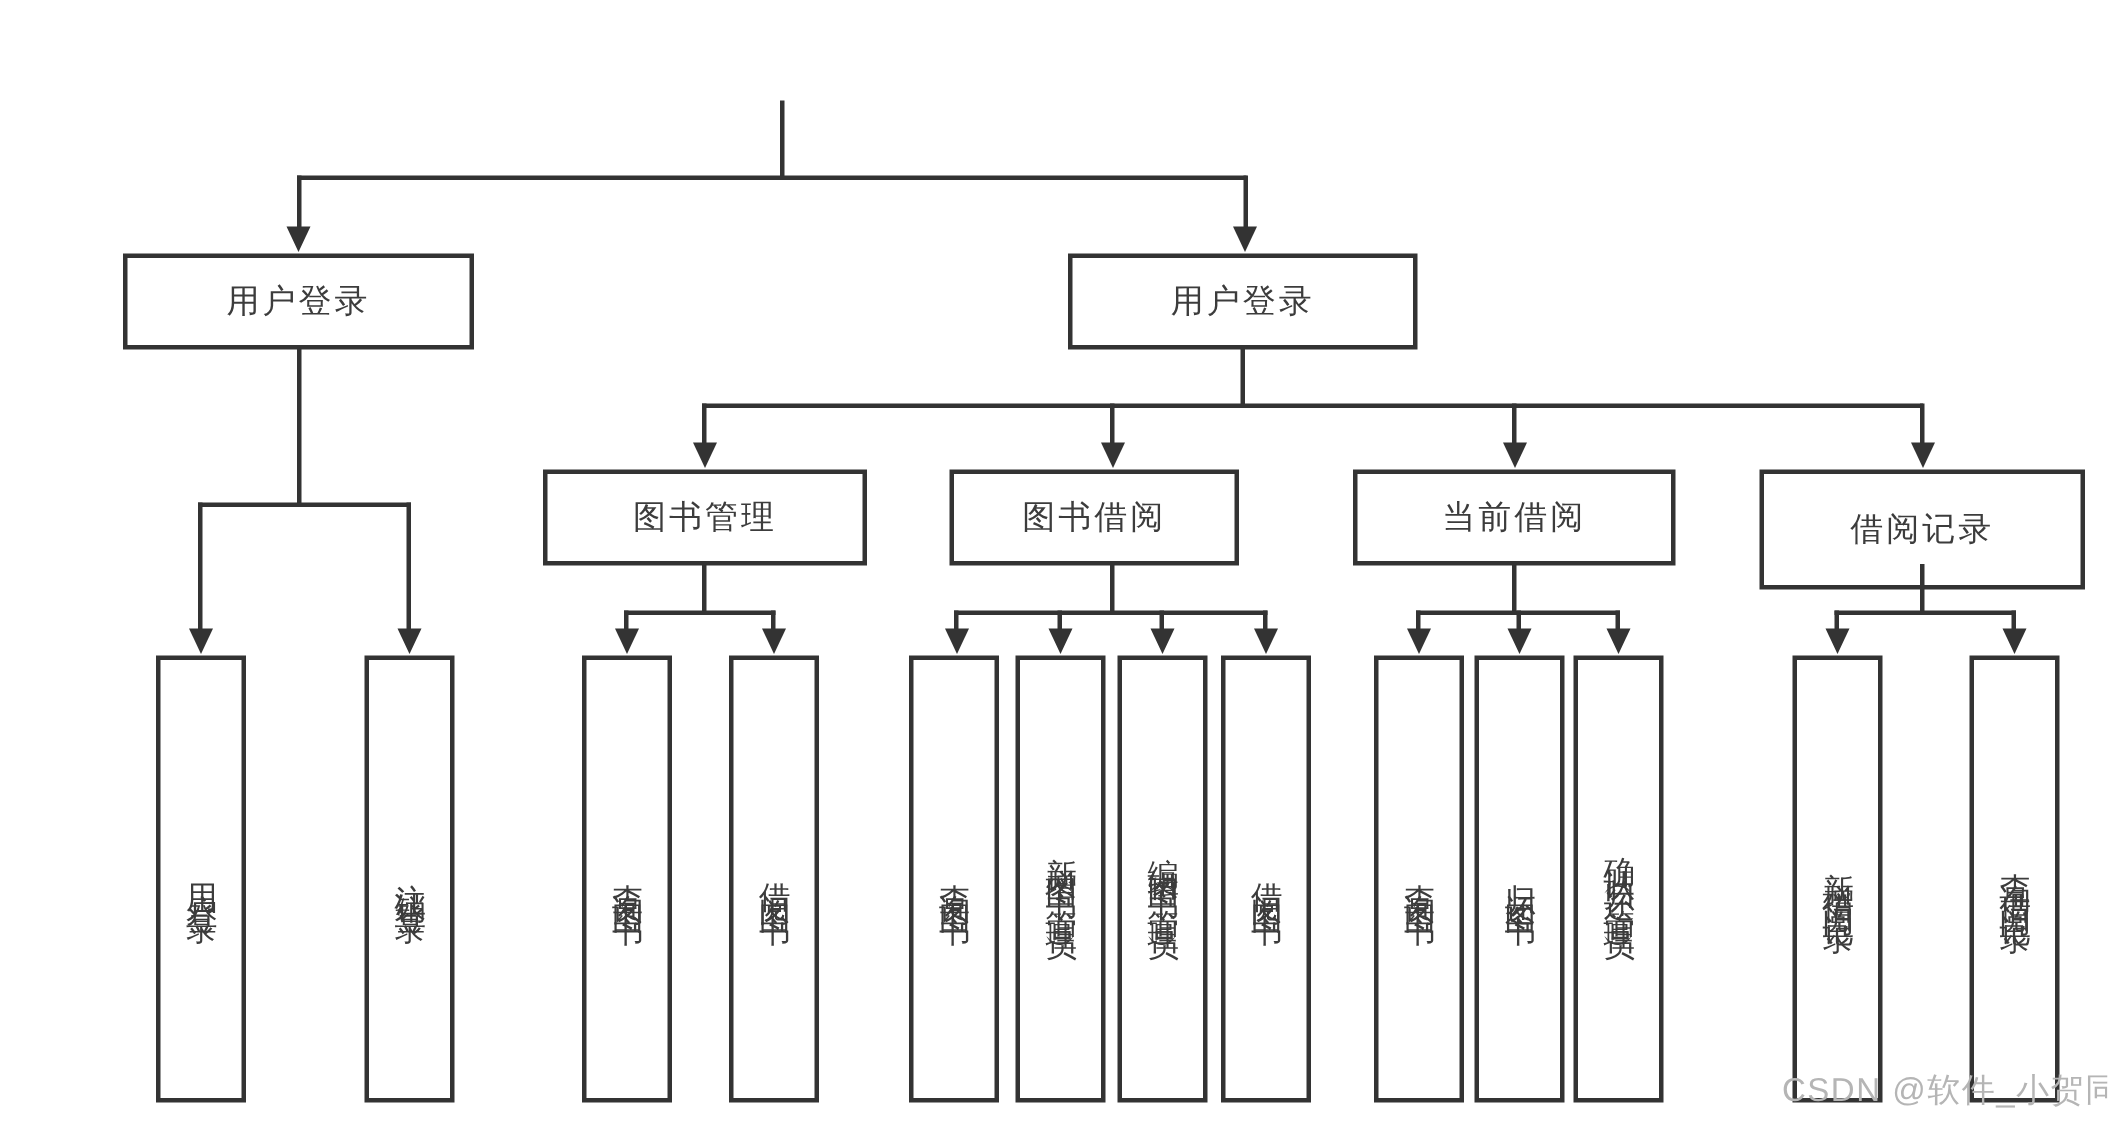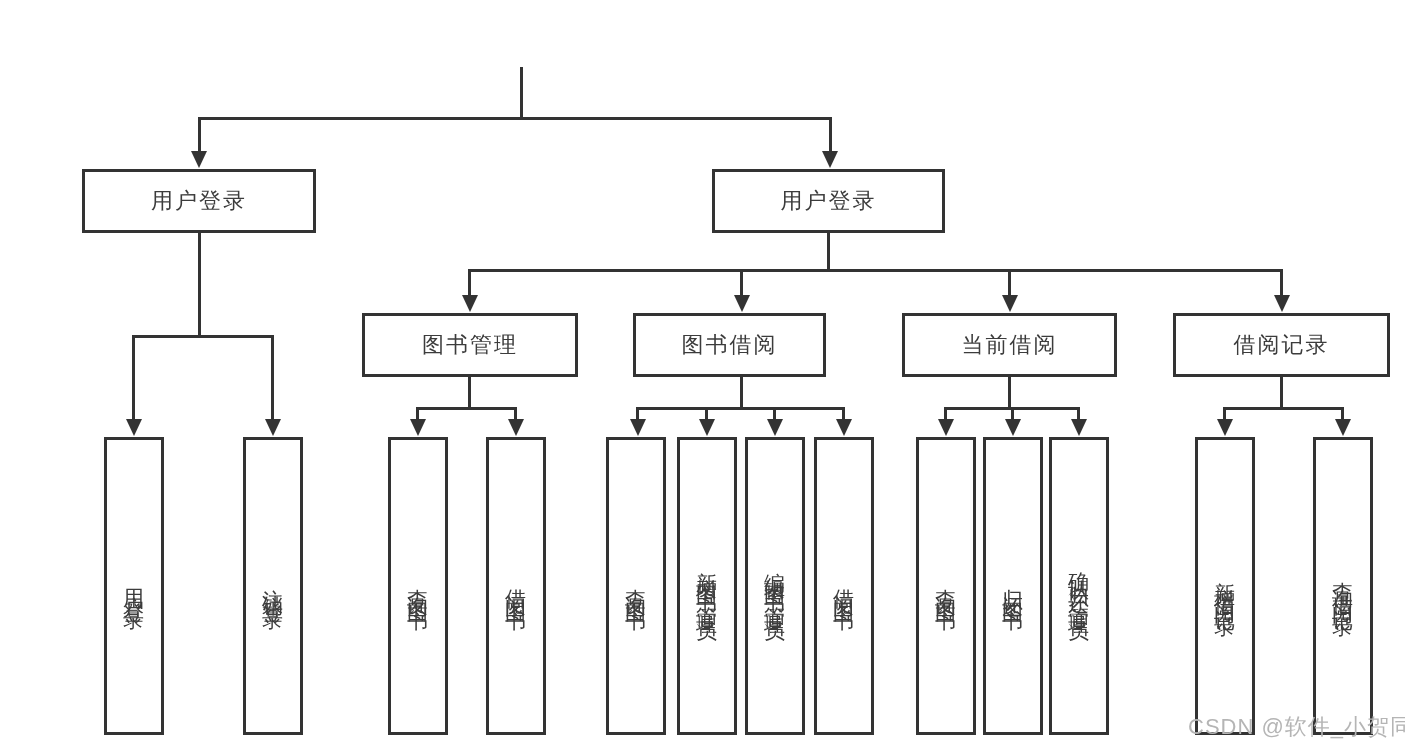--- a/index.html
+++ b/index.html
@@ -76,21 +76,21 @@
 
   <div class="box l3" style="left:362px;top:313px;width:216px;height:64px;">
     <span class="lbl">图书管理</span>
   </div>
   <div class="box l3" style="left:633px;top:313px;width:193px;height:64px;">
     <span class="lbl">图书借阅</span>
   </div>
   <div class="box l3" style="left:902px;top:313px;width:215px;height:64px;">
     <span class="lbl">当前借阅</span>
   </div>
-  <div class="box l3" style="left:1173px;top:313px;width:217px;height:64px;">
+  <div class="box l3" style="left:1173px;top:313px;width:217px;height:80px;">
     <span class="lbl">借阅记录</span>
   </div>
 
   <div class="line" style="left:468px;top:376px;width:3px;height:33px;"></div>
   <div class="line" style="left:416px;top:407px;width:101px;height:3px;"></div>
   <div class="line" style="left:416px;top:407px;width:3px;height:16px;"></div>
   <div class="arrow" style="left:410px;top:419px;"></div>
   <div class="line" style="left:514px;top:407px;width:3px;height:16px;"></div>
   <div class="arrow" style="left:508px;top:419px;"></div>
 

